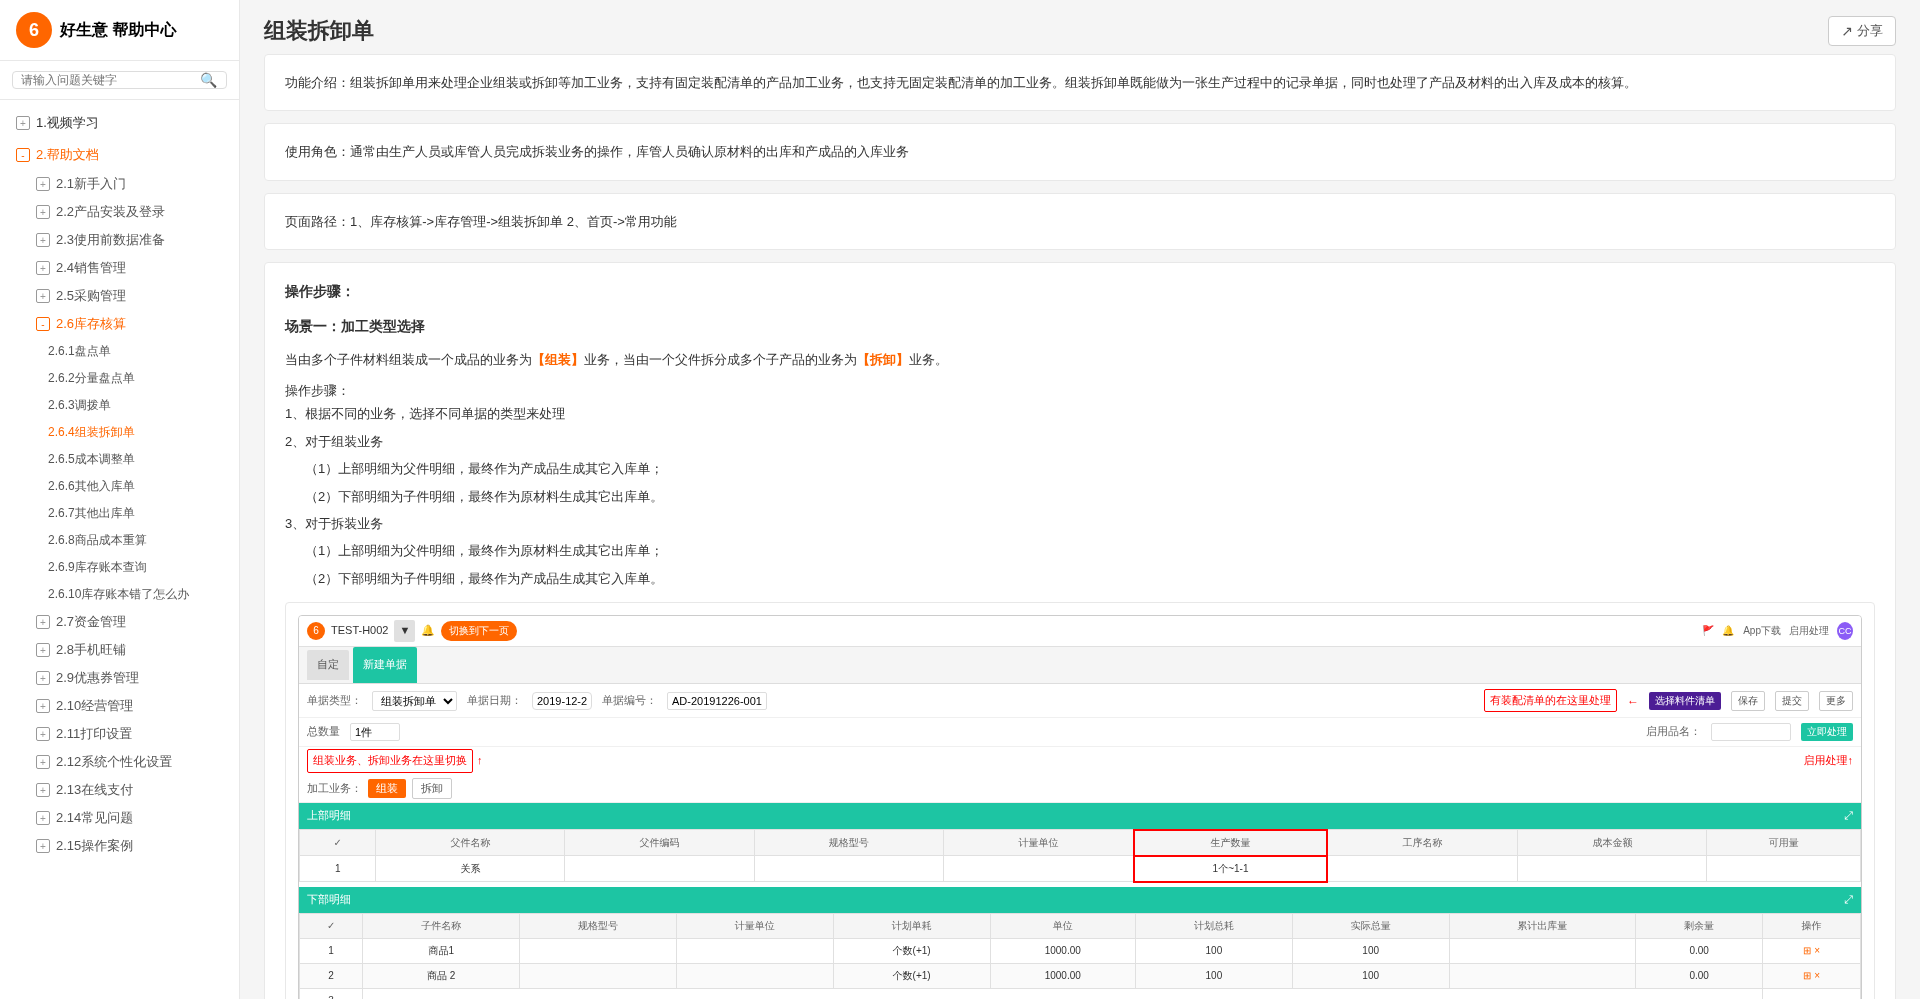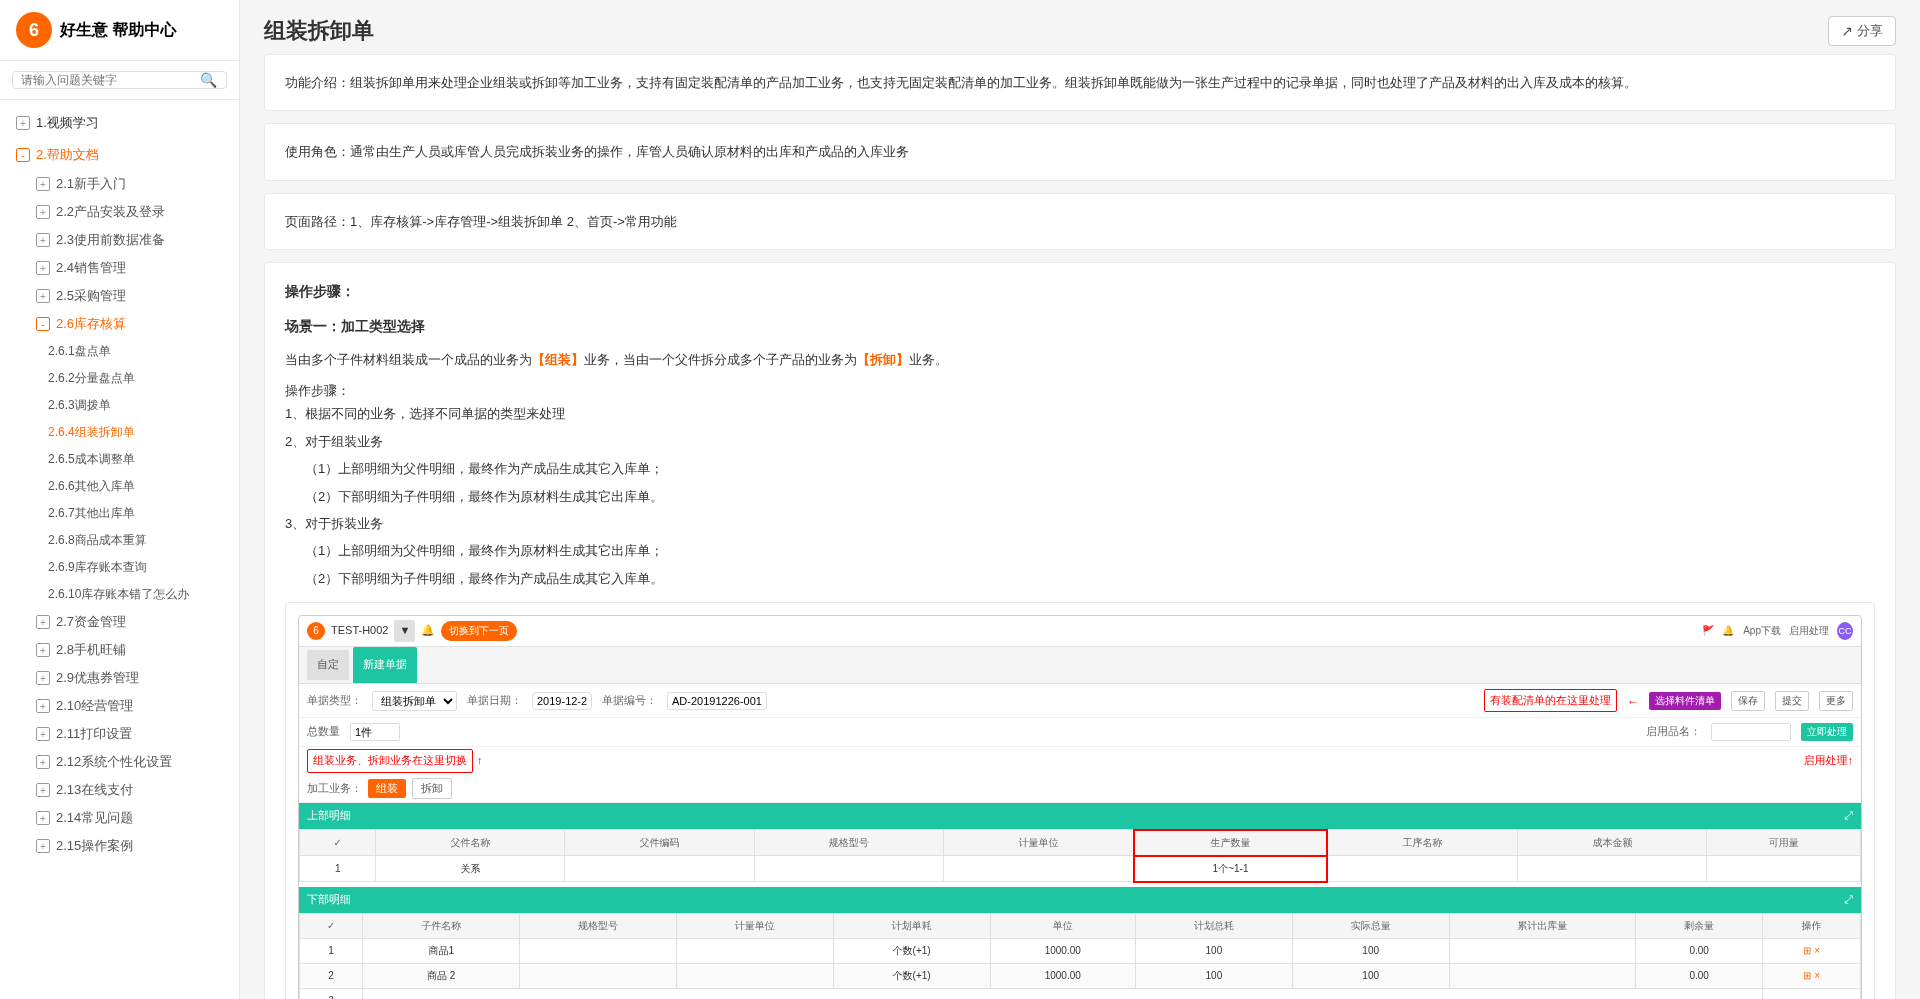--- a/index.html
+++ b/index.html
@@ -498,21 +498,21 @@
                 <select style="border:1px solid #ddd;border-radius:2px;padding:2px 4px;font-size:11px;background:#fff;">
                   <option>组装拆卸单</option>
                 </select>
                 <span style="color:#666;">单据日期：</span>
                 <input type="text" value="2019-12-26" style="border: 1px solid rgb(221, 221, 221); border-radius: 4px; padding: 2px 4px; font-size: 11px; width: 60px;">
                 <span style="color:#666;">单据编号：</span>
                 <input type="text" value="AD-20191226-001" style="border: 1px solid rgb(221, 221, 221); border-radius: 2px; padding: 2px 4px; font-size: 11px; width: 100px;">
 
                 <span style="background:#fff0;color:red;font-size:11px;border:1px solid red;padding:1px 5px;border-radius:2px;margin-left:auto;">有装配清单的在这里处理</span>
                 <span style="color:red;font-size:12px;">←</span>
-                <button style="background:#a21caf;color:#fff;border:none;border-radius:2px;padding:2px 6px;font-size:10px;cursor:pointer;">选择料件清单</button>
+                <button style="background:#4c1d95;color:#fff;border:none;border-radius:2px;padding:2px 6px;font-size:10px;cursor:pointer;">选择料件清单</button>
                 <button style="background:#fff;color:#555;border:1px solid #ccc;border-radius:2px;padding:2px 6px;font-size:10px;cursor:pointer;">保存</button>
                 <button style="background:#fff;color:#555;border:1px solid #ccc;border-radius:2px;padding:2px 6px;font-size:10px;cursor:pointer;">提交</button>
                 <button style="background:#fff;color:#555;border:1px solid #ccc;border-radius:2px;padding:2px 6px;font-size:10px;cursor:pointer;">更多</button>
               </div>
 
               <div style="display:flex;align-items:center;padding:4px 8px;gap:10px;border-bottom:1px solid #f0f0f0;font-size:11px;">
                 <span style="color:#666;">总数量</span>
                 <input type="text" value="1件" style="border: 1px solid rgb(221, 221, 221); border-radius: 2px; padding: 2px 4px; font-size: 11px; width: 50px;">
 
                 <span style="margin-left:auto;color:#666;font-size:11px;">启用品名：</span>

